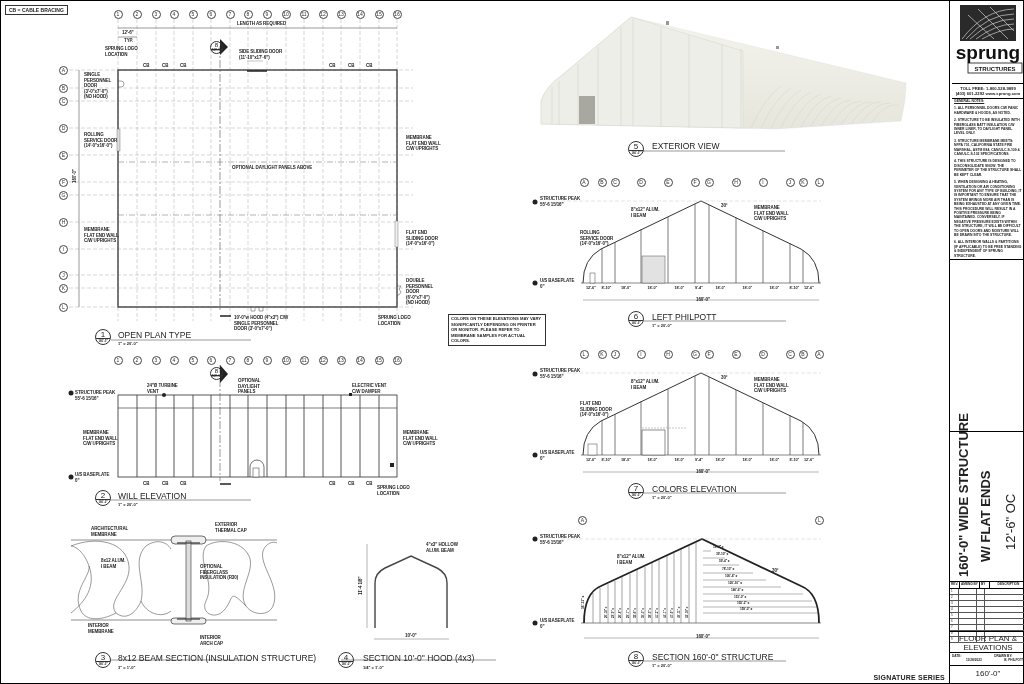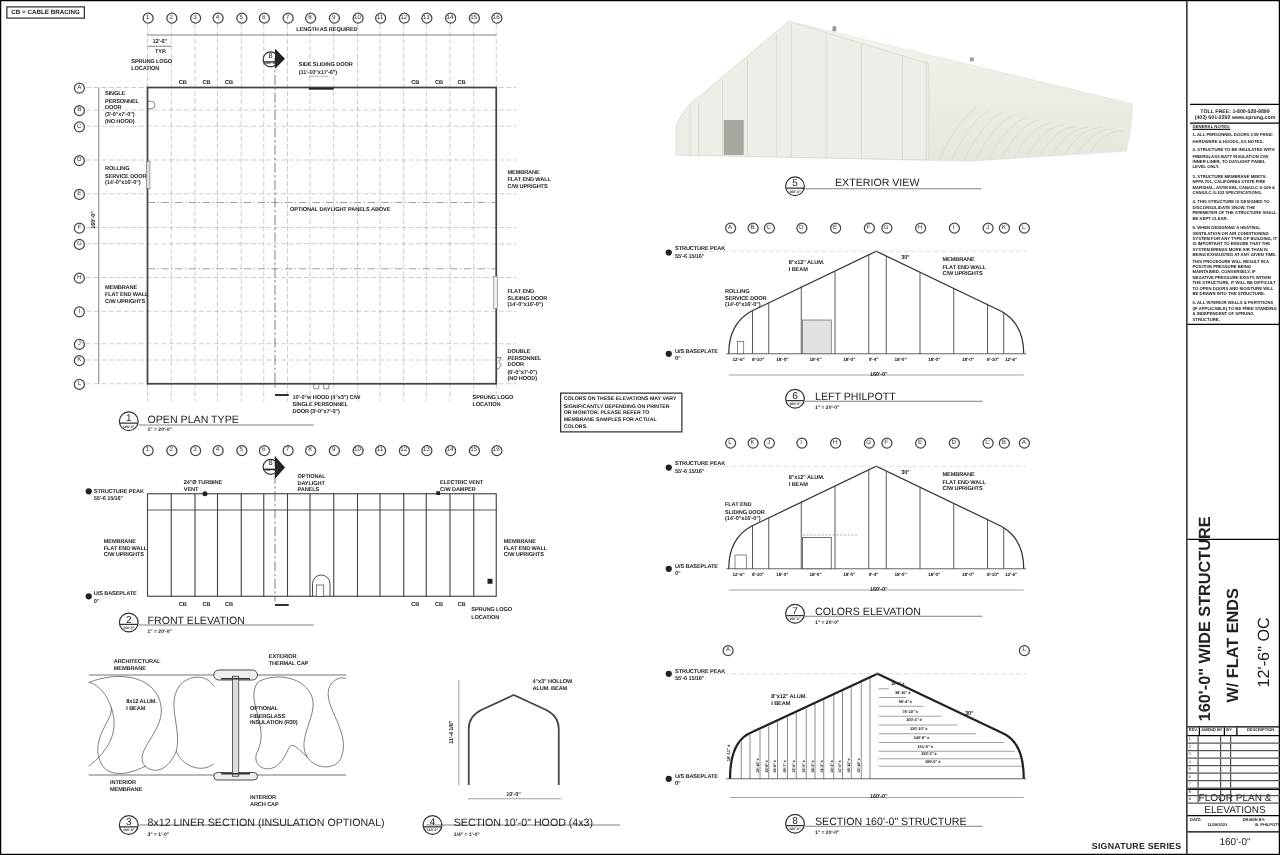--- a/index.html
+++ b/index.html
@@ -256,21 +256,21 @@
     <div class="t" style="left:142px;top:480px;">CB</div>
     <div class="t" style="left:161px;top:480px;">CB</div>
     <div class="t" style="left:179px;top:480px;">CB</div>
     <div class="t" style="left:328px;top:480px;">CB</div>
     <div class="t" style="left:347px;top:480px;">CB</div>
     <div class="t" style="left:365px;top:480px;">CB</div>
     <div class="bubble" style="left:94px;top:489px;width:16px;height:16px;">
       <div class="n" style="height:8px;font-size:8px;line-height:9px;">2</div>
       <div class="s">160'-0"</div>
     </div>
-    <div class="view-title" style="left:117px;top:491px;">FRONT ELEVATION</div>
+    <div class="view-title" style="left:117px;top:491px;">WILL ELEVATION</div>
     <div class="view-scale" style="left:117px;top:501px;">1" = 20'-0"</div>
   </div>
 
   <div>
     <svg width="1024" height="684" style="left:0;top:0;">
       <line x1="70" y1="539" x2="276" y2="539" stroke="#444" stroke-width="0.6"></line>
       <line x1="70" y1="619" x2="276" y2="619" stroke="#444" stroke-width="0.6"></line>
       <g fill="none" stroke="#555" stroke-width="0.6">
         <path d="M70 545 C95 535 125 540 128 565 C130 585 105 600 115 612 C125 620 135 612 140 600 C145 580 130 560 145 545 C155 538 165 540 170 548"></path>
         <path d="M70 612 C85 600 95 585 88 565 C82 548 72 545 70 545"></path>
@@ -297,21 +297,21 @@
 FIBERGLASS
 INSULATION (R30)</div>
     <div class="t" style="left:87px;top:622px;">INTERIOR
 MEMBRANE</div>
     <div class="t" style="left:199px;top:634px;">INTERIOR
 ARCH CAP</div>
     <div class="bubble" style="left:94px;top:651px;width:16px;height:16px;">
       <div class="n" style="height:8px;font-size:8px;line-height:9px;">3</div>
       <div class="s">160'-0"</div>
     </div>
-    <div class="view-title" style="left:117px;top:653px;">8x12 LINER SECTION (INSULATION OPTIONAL)</div>
+    <div class="view-title" style="left:117px;top:653px;">8x12 BEAM SECTION (INSULATION STRUCTURE)</div>
     <div class="view-scale" style="left:117px;top:664px;">3" = 1'-0"</div>
   </div>
 
   <div>
     <svg width="1024" height="684" style="left:0;top:0;">
       <path d="M374 627 v-45 q0 -10 10 -15 l26 -12 l26 12 q10 5 10 15 v45" fill="none" stroke="#444" stroke-width="1.4"></path>
       <line x1="366" y1="543" x2="366" y2="627" stroke="#444" stroke-width="0.4"></line>
       <line x1="373" y1="638" x2="448" y2="638" stroke="#444" stroke-width="0.4"></line>
       <line x1="340" y1="659" x2="495" y2="659" stroke="#555" stroke-width="0.6"></line>
     </svg>
@@ -368,21 +368,21 @@
       </g>
       <rect x="578" y="95" width="16" height="28" fill="#a8a8a0"></rect>
       <rect x="665" y="20" width="3" height="4" fill="#999"></rect>
       <rect x="775" y="45" width="3" height="3" fill="#999"></rect>
       <line x1="640" y1="150" x2="784" y2="150" stroke="#555" stroke-width="0.6"></line>
     </svg>
     <div class="bubble" style="left:627px;top:140px;width:16px;height:16px;">
       <div class="n" style="height:8px;font-size:8px;line-height:9px;">5</div>
       <div class="s">160'-0"</div>
     </div>
-    <div class="view-title" style="left:667px;top:141px;">EXTERIOR VIEW</div>
+    <div class="view-title" style="left:651px;top:141px;">EXTERIOR VIEW</div>
   </div>
 
   <div>
     <div id="left-axis-bubbles">
         <div class="grid-bubble" style="left: 578.5px; top: 177px;">A</div>
         <div class="grid-bubble" style="left: 596.5px; top: 177px;">B</div>
         <div class="grid-bubble" style="left: 609.5px; top: 177px;">C</div>
         <div class="grid-bubble" style="left: 635.5px; top: 177px;">D</div>
         <div class="grid-bubble" style="left: 662.5px; top: 177px;">E</div>
         <div class="grid-bubble" style="left: 689.5px; top: 177px;">F</div>
@@ -605,20 +605,38 @@
       <div class="n" style="height:8px;font-size:8px;line-height:9px;">8</div>
       <div class="s">160'-0"</div>
     </div>
     <div class="view-title" style="left:651px;top:652px;">SECTION 160'-0" STRUCTURE</div>
     <div class="view-scale" style="left:651px;top:662px;">1" = 20'-0"</div>
   </div>
 
   <div class="sig-series">SIGNATURE SERIES</div>
 
   <div class="titleblock">
+    <div class="tb-logo">
+      <svg width="68" height="76" style="left:0;top:0;">
+        <rect x="6" y="0" width="56" height="36" fill="#2a2a2a"></rect>
+        <g fill="none" stroke="#bbb" stroke-width="0.8">
+          <path d="M8 34 Q30 5 60 4"></path>
+            <path d="M12 34 Q34 9 60 9"></path>
+            <path d="M16 34 Q38 14 60 14"></path>
+            <path d="M22 34 Q42 19 60 19"></path>
+            <path d="M28 34 Q46 24 60 24"></path>
+          <path d="M14 10 L40 34"></path>
+            <path d="M24 4 L54 34"></path>
+            <path d="M36 2 L60 26"></path>
+        </g>
+        <text x="34" y="54" text-anchor="middle" font-family="Liberation Sans, sans-serif" font-size="19" font-weight="bold" fill="#111">sprung</text>
+        <rect x="14" y="58" width="54" height="10" fill="#fff" stroke="#111" stroke-width="0.8"></rect>
+        <text x="41" y="66" text-anchor="middle" font-family="Liberation Sans, sans-serif" font-size="6" font-weight="bold" fill="#111">STRUCTURES</text>
+      </svg>
+    </div>
     <div class="tb-contact">
       <div>TOLL FREE: 1-800-528-9899</div>
       <div>(403) 601-2292  www.sprung.com</div>
     </div>
     <div class="tb-notes">
       <p style="text-decoration:underline;">GENERAL NOTES:</p>
       <p>1. ALL PERSONNEL DOORS C/W PANIC HARDWARE &amp; HOODS, AS NOTED.</p>
       <p>2. STRUCTURE TO BE INSULATED WITH FIBERGLASS BATT INSULATION C/W INNER LINER, TO DAYLIGHT PANEL LEVEL ONLY.</p>
       <p>3. STRUCTURE MEMBRANE MEETS: NFPA 701, CALIFORNIA STATE FIRE MARSHAL, ASTM E84, CAN/ULC-S-109 &amp; CAN/ULC-S-102 SPECIFICATIONS.</p>
       <p>4. THIS STRUCTURE IS DESIGNED TO DISCONSOLIDATE SNOW. THE PERIMETER OF THE STRUCTURE SHALL BE KEPT CLEAR.</p>

